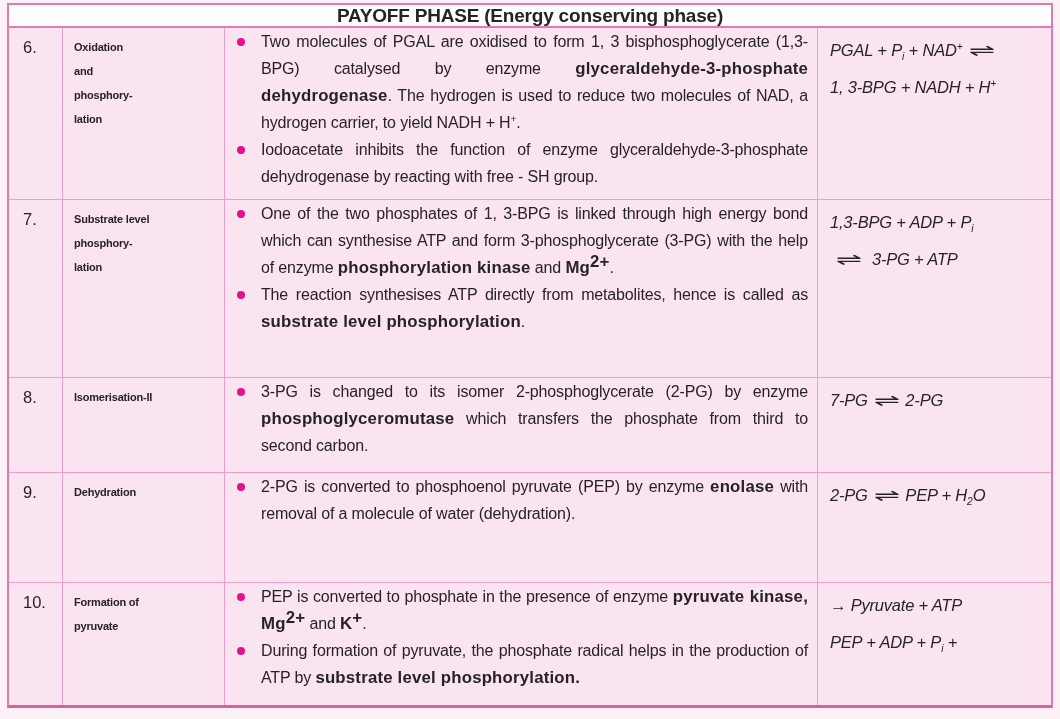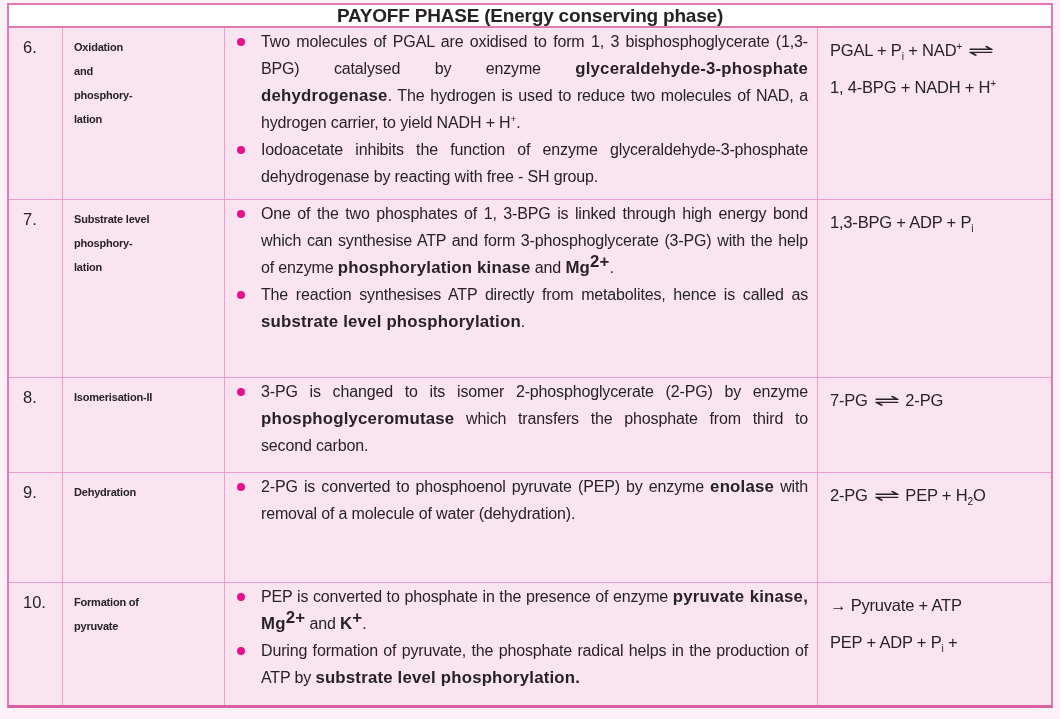--- a/index.html
+++ b/index.html
@@ -53,20 +53,21 @@
     font-weight:700;font-size:11px;line-height:24px;letter-spacing:-0.2px;
   }
   .cdesc{
     border-right:1.5px solid var(--grid);
     padding:0 9px 4px 10px;
   }
   .ceq{
     padding:4px 4px 4px 12px;
     font-size:16.5px;line-height:37px;letter-spacing:-0.2px;
     white-space:nowrap;
+    font-style:italic;
   }
   .bullet{display:flex;margin:0;}
   .dot{
     flex:0 0 8px;width:8px;height:8px;border-radius:50%;
     background:var(--bullet);margin:10px 16px 0 2px;
   }
   .btext{
     flex:1;font-size:16px;line-height:27px;text-align:justify;
     letter-spacing:-0.15px;
   }
@@ -97,39 +98,40 @@
           <span class="dot"></span>
           <div class="btext"><span>Two molecules of PGAL are oxidised to form 1, 3 bisphosphoglycerate (1,3-BPG) catalysed by enzyme </span><span class="bold">glyceraldehyde-3-phosphate dehydrogenase</span><span>. The hydrogen is used to reduce two molecules of NAD, a hydrogen carrier, to yield NADH + H</span><sup>+</sup><span>.</span></div>
         </div>
         <div class="bullet">
           <span class="dot"></span>
           <div class="btext"><span>Iodoacetate inhibits the function of enzyme glyceraldehyde-3-phosphate dehydrogenase by reacting with free - SH group.</span></div>
         </div>
       </div>
     <div class="cell ceq">
         <div class="eq-line"><span>PGAL + P</span><sub>i</sub><span> + NAD</span><sup>+</sup><span class="eq-arrow">⇌</span></div>
-        <div class="eq-line"><span>1, 4-BPG + NADH + H</span><sup>+</sup></div>
+        <div class="eq-line"><span>1, 3-BPG + NADH + H</span><sup>+</sup></div>
       </div>
   </div>
 
   <div class="trow" style="min-height:178px">
     <div class="cell cnum">7.</div>
     <div class="cell cname">Substrate level<br>phosphory-<br>lation</div>
     <div class="cell cdesc">
         <div class="bullet">
           <span class="dot"></span>
           <div class="btext"><span>One of the two phosphates of 1, 3-BPG is linked through high energy bond which can synthesise ATP and form 3-phosphoglycerate (3-PG) with the help of enzyme </span><span class="bold">phosphorylation kinase</span><span> and </span><span class="bold">Mg</span><sup class="bold">2+</sup><span>.</span></div>
         </div>
         <div class="bullet">
           <span class="dot"></span>
           <div class="btext"><span>The reaction synthesises ATP directly from metabolites, hence is called as </span><span class="bold">substrate level phosphorylation</span><span>.</span></div>
         </div>
       </div>
     <div class="cell ceq">
         <div class="eq-line"><span>1,3-BPG + ADP + P</span><sub>i</sub></div>
+        <div class="eq-line"><span class="eq-arrow">⇌</span><span> 3-PG + ATP</span></div>
       </div>
   </div>
 
   <div class="trow" style="min-height:95px">
     <div class="cell cnum">8.</div>
     <div class="cell cname">Isomerisation-II</div>
     <div class="cell cdesc">
         <div class="bullet">
           <span class="dot"></span>
           <div class="btext"><span>3-PG is changed to its isomer 2-phosphoglycerate (2-PG) by enzyme </span><span class="bold">phosphoglyceromutase</span><span> which transfers the phosphate from third to second carbon.</span></div>

